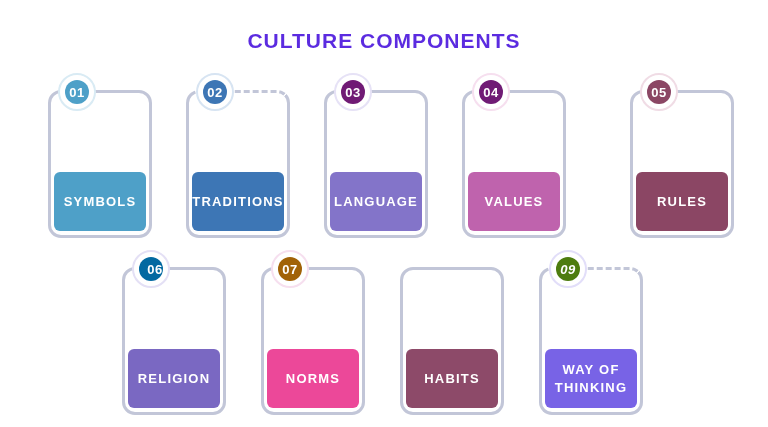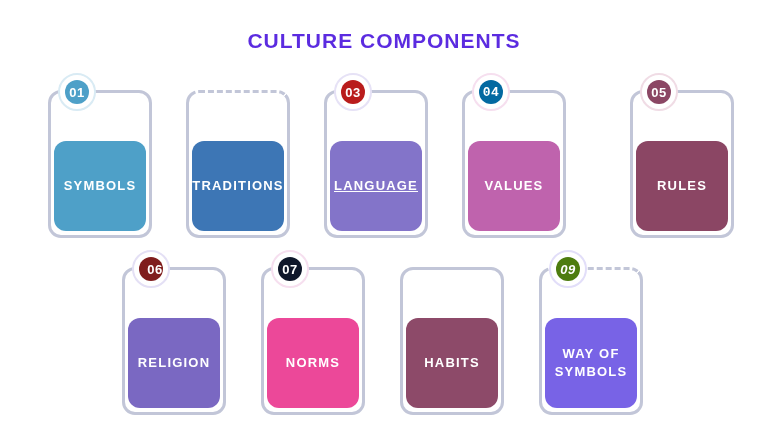--- a/index.html
+++ b/index.html
@@ -26,83 +26,86 @@
     border-radius:50%; background:#ffffff; border:2px solid #e0e0ee;
     display:flex; align-items:center; justify-content:center;
   }
   .badge-num {
     width:24px; height:24px; border-radius:50%;
     color:#ffffff; font-size:13px; font-weight:bold; letter-spacing:0.5px;
     display:flex; align-items:center; justify-content:center;
   }
 
   .fill {
-    position:absolute; left:3px; right:3px; bottom:4px; height:90px;
-    border-radius:12px; color:#ffffff; font-weight:bold; font-size:13px;
+    position:absolute; left:3px; right:3px; bottom:4px; height:59px;
+    border-radius:6px; color:#ffffff; font-weight:bold; font-size:13px;
     letter-spacing:1.2px; line-height:1.35; text-align:center;
     display:flex; align-items:center; justify-content:center; padding:0 5px;
   }
 </style>
 </head>
 <body>
 
 <div class="stage">
 
   <div class="title">CULTURE COMPONENTS</div>
 
   <div class="card" style="left: 48px; top: 90px; border-color: rgb(194, 198, 216);">
     <div class="badge" style="border-color: rgb(217, 235, 244);">
       <div class="badge-num" style="background: rgb(78, 160, 200);">01</div>
     </div>
     <div class="fill" style="background: rgb(78, 160, 200);">SYMBOLS</div>
   </div>
 
   <div class="card dashed-top" style="left: 186px; top: 90px; border-color: rgb(194, 198, 216);">
+    <div class="badge" style="border-color: rgb(215, 228, 242);">
+      <div class="badge-num" style="background: rgb(61, 118, 181);">02</div>
+    </div>
     <div class="fill" style="background: rgb(61, 118, 181);">TRADITIONS</div>
   </div>
 
   <div class="card" style="left: 324px; top: 90px; border-color: rgb(194, 198, 216);">
     <div class="badge" style="border-color: rgb(230, 226, 246);">
-      <div class="badge-num" style="background: #b91c1c;">03</div>
+      <div class="badge-num" style="background: #701a75;">03</div>
     </div>
-    <div class="fill" style="background: rgb(131, 116, 201); text-decoration: underline;">LANGUAGE</div>
+    <div class="fill" style="background: rgb(131, 116, 201);">LANGUAGE</div>
   </div>
 
   <div class="card" style="left: 462px; top: 90px; border-color: rgb(194, 198, 216);">
     <div class="badge" style="border-color: rgb(246, 223, 239);">
-      <div class="badge-num" style="background: #0369a1; font-family: Liberation Mono, monospace;">04</div>
+      <div class="badge-num" style="background: #701a75;">04</div>
     </div>
     <div class="fill" style="background: rgb(191, 99, 173);">VALUES</div>
   </div>
 
   <div class="card" style="left: 630px; top: 90px; border-color: rgb(194, 198, 216);">
     <div class="badge" style="border-color: rgb(240, 220, 229);">
       <div class="badge-num" style="background: rgb(139, 70, 100);">05</div>
     </div>
     <div class="fill" style="background: rgb(139, 70, 100);">RULES</div>
   </div>
 
   <div class="card" style="left: 122px; top: 267px; border-color: rgb(194, 198, 216);">
     <div class="badge" style="border-color: rgb(228, 224, 245);">
-      <div class="badge-num" style="background: #7f1d1d; padding-left: 8px;">06</div>
+      <div class="badge-num" style="background: #0369a1; padding-left: 8px;">06</div>
     </div>
     <div class="fill" style="background: rgb(122, 104, 194);">RELIGION</div>
   </div>
 
   <div class="card" style="left: 261px; top: 267px; border-color: rgb(194, 198, 216);">
     <div class="badge" style="border-color: rgb(246, 223, 239);">
-      <div class="badge-num" style="background: #0f172a;">07</div>
+      <div class="badge-num" style="background: #a16207;">07</div>
     </div>
     <div class="fill" style="background: #ec4899;">NORMS</div>
   </div>
 
   <div class="card" style="left: 400px; top: 267px; border-color: rgb(194, 198, 216);">
     <div class="fill" style="background: rgb(141, 74, 105);">HABITS</div>
   </div>
 
   <div class="card dashed-top" style="left: 539px; top: 267px; border-color: rgb(194, 198, 216);">
     <div class="badge" style="border-color: rgb(226, 222, 249);">
       <div class="badge-num" style="background: #4d7c0f; font-style: italic;">09</div>
     </div>
-    <div class="fill" style="background: rgb(120, 99, 230);">WAY OF SYMBOLS</div>
+    <div class="fill" style="background: rgb(120, 99, 230);">WAY OF THINKING</div>
   </div>
 
 </div>
 
 </body></html>

